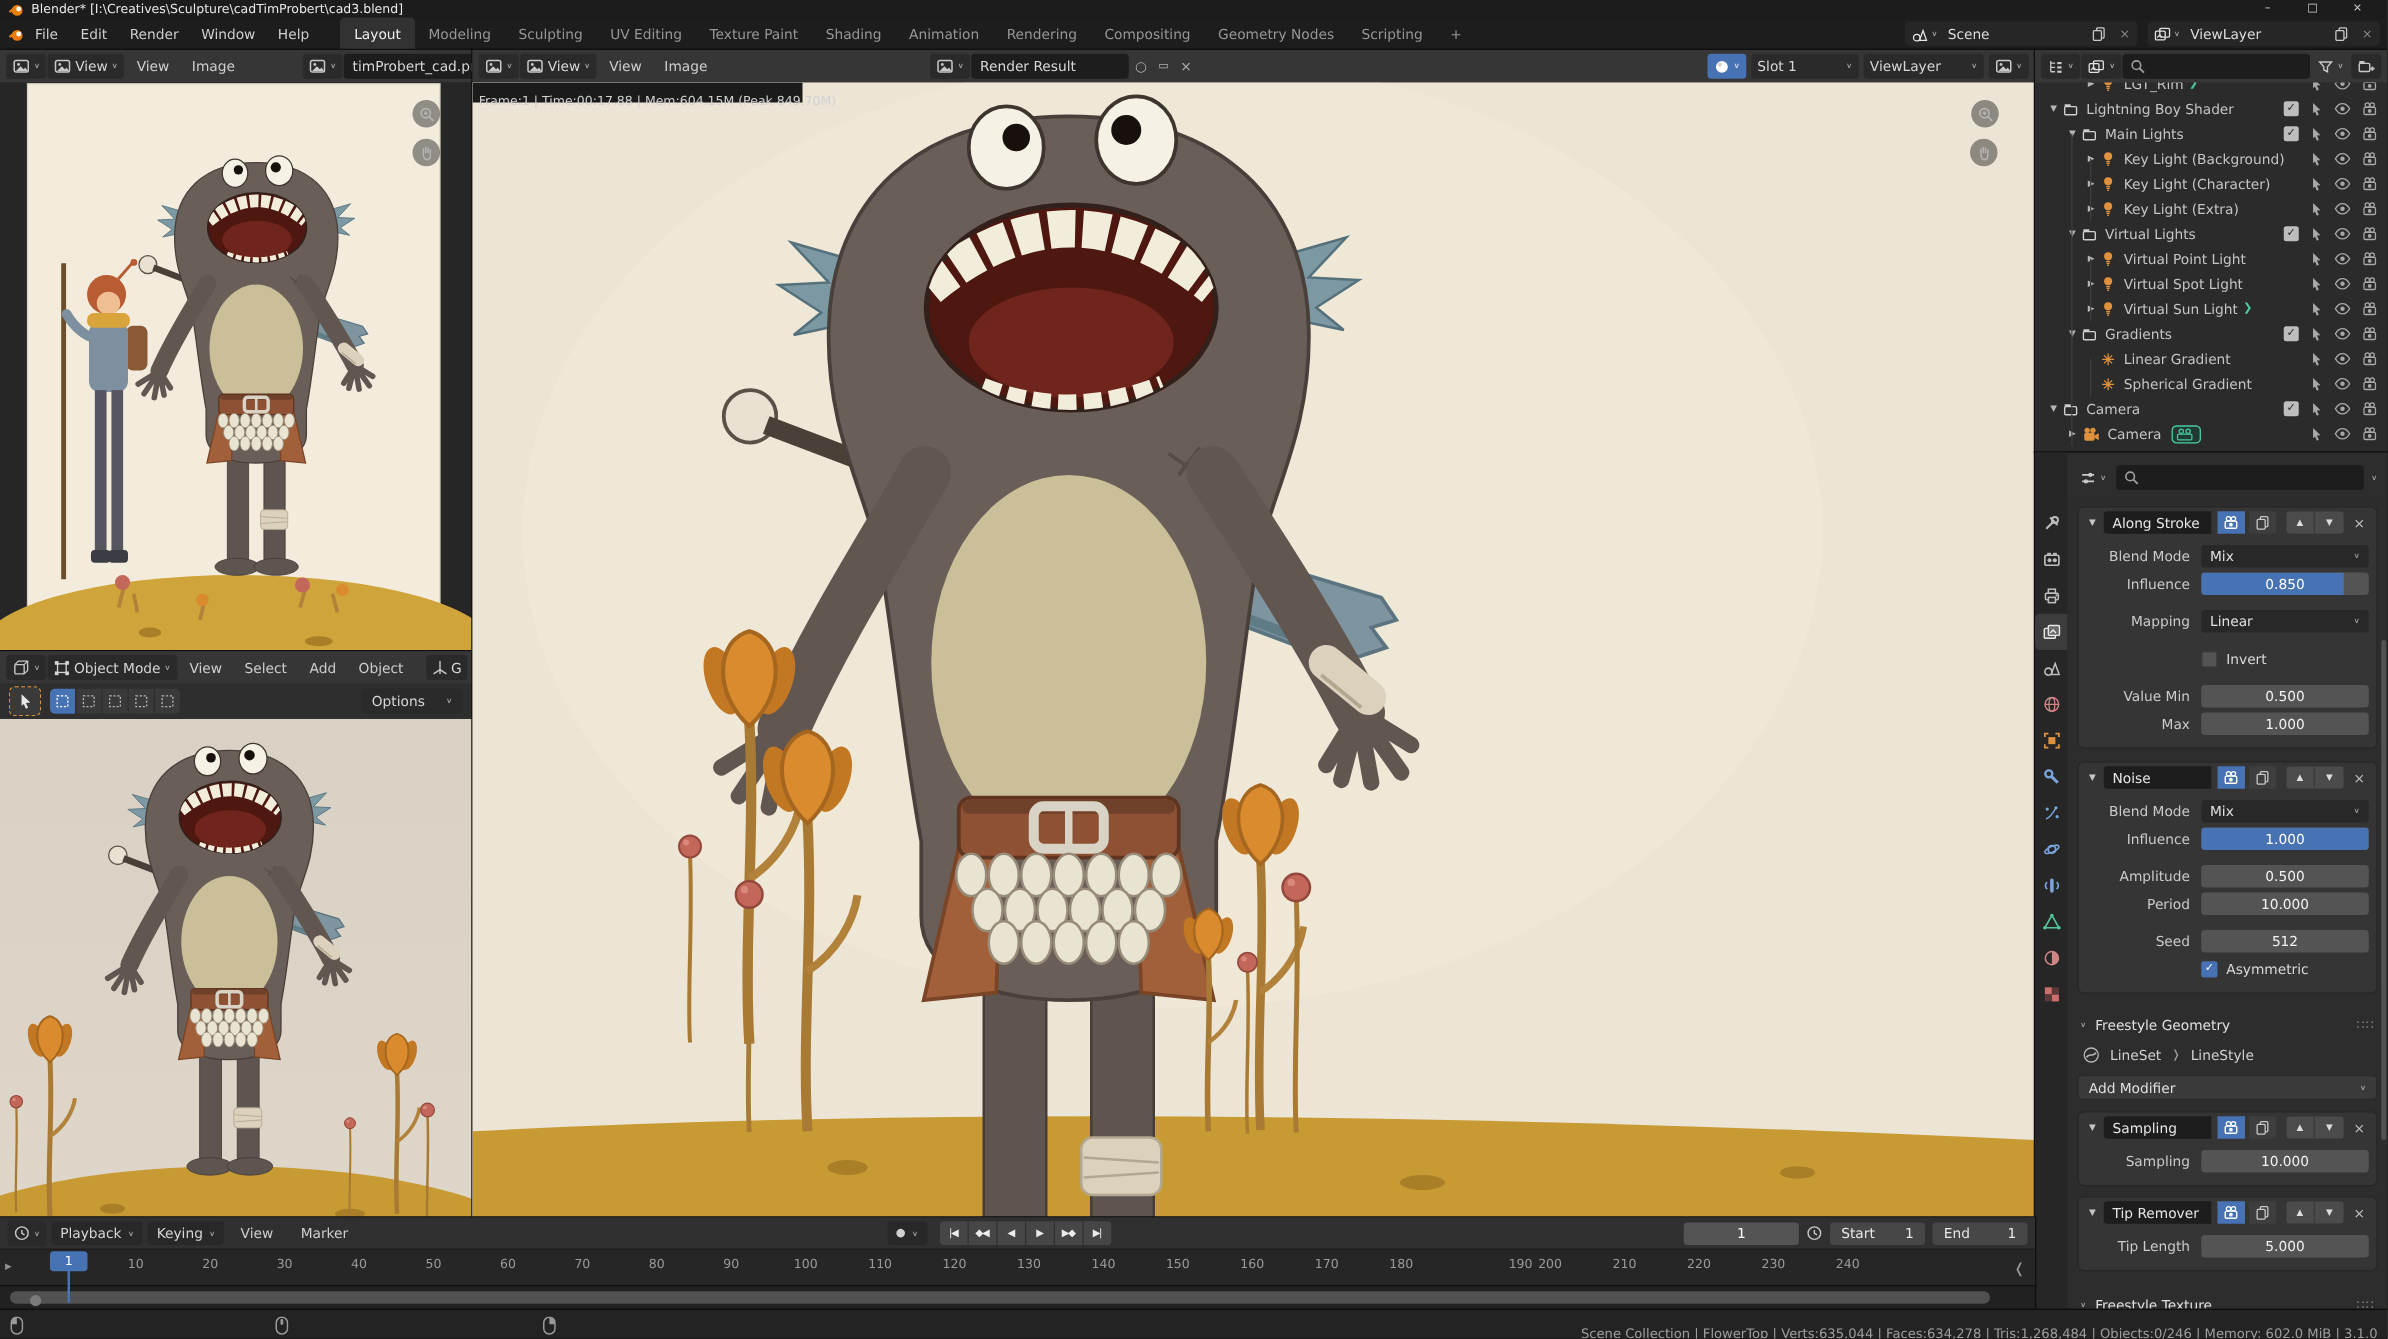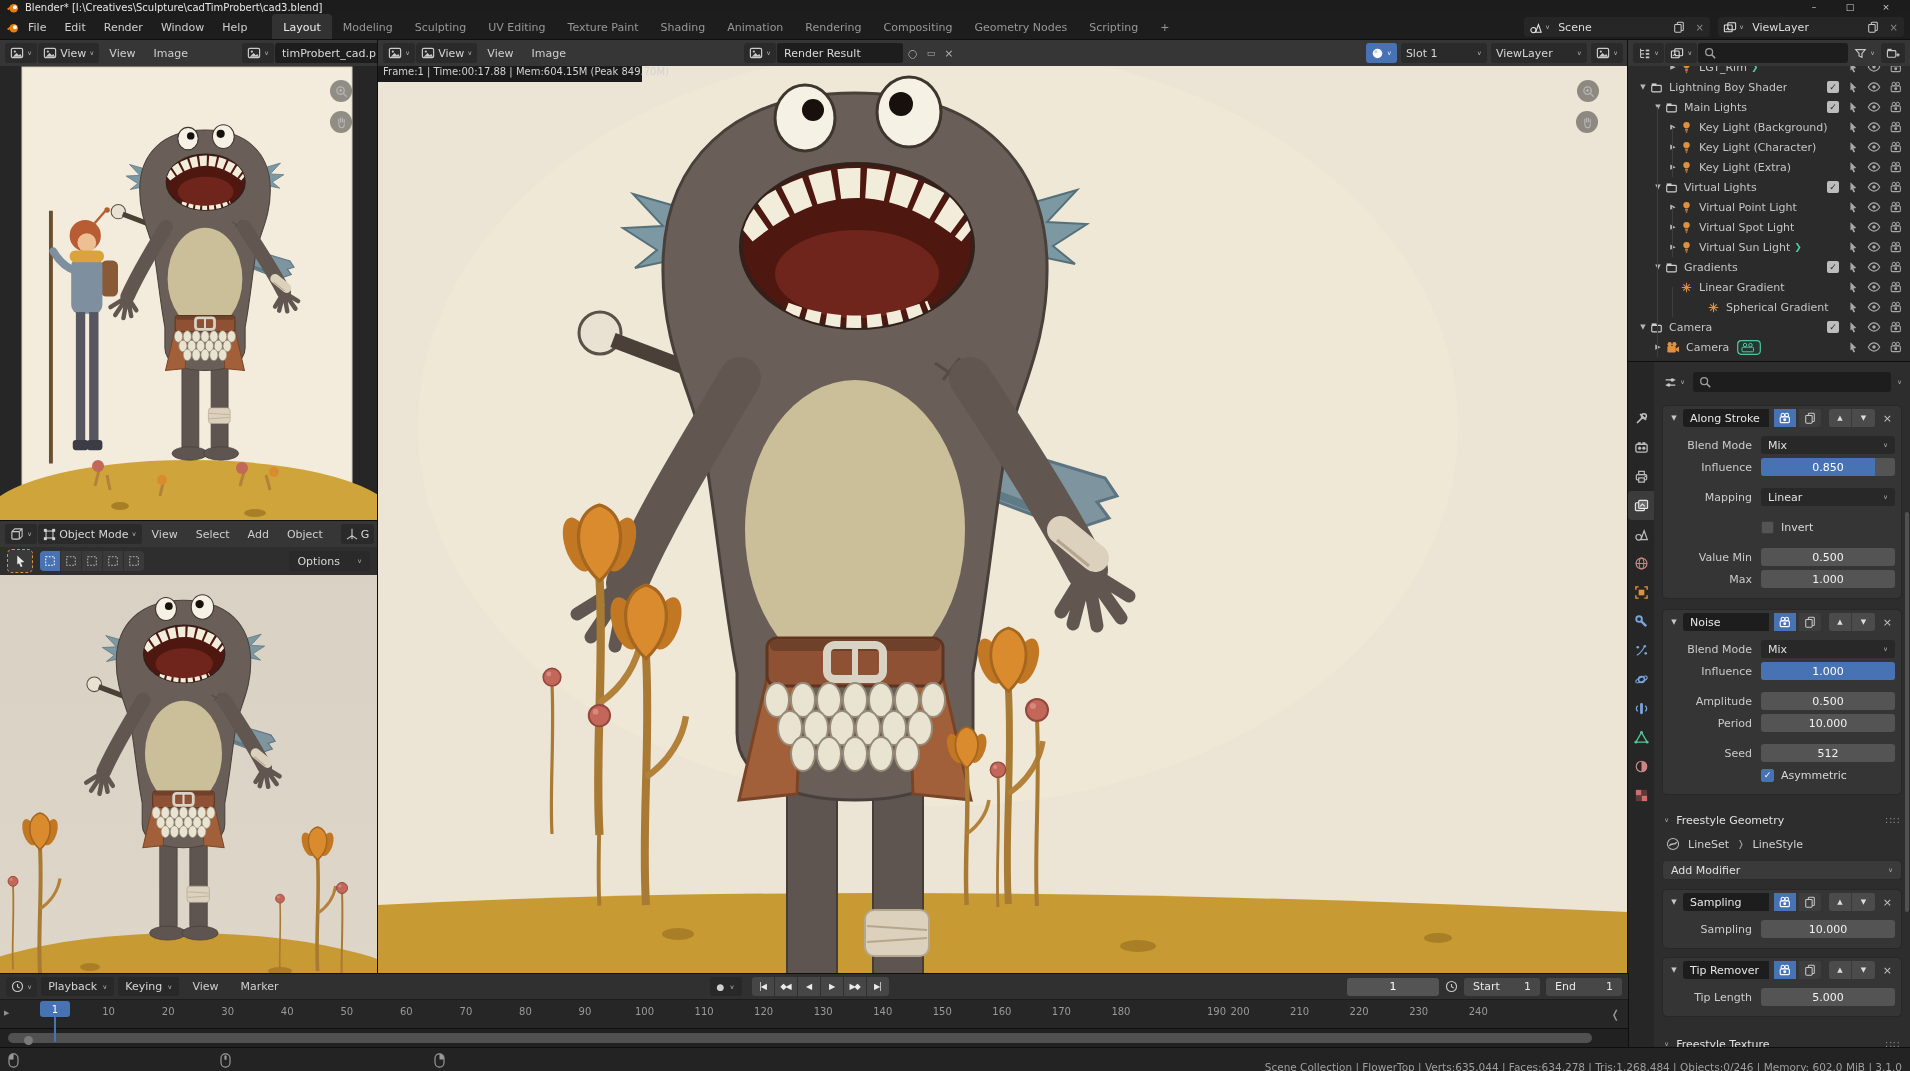--- a/index.html
+++ b/index.html
@@ -48,21 +48,21 @@
            justify-content:center;outline:1px dashed #d8913f}
   .selgrp{display:flex;gap:1px}
   .selb{width:20px;height:20px;background:#3a3a3a;display:flex;align-items:center;justify-content:center}
   .selb.on{background:#4772b3}
   .selgrp .selb:first-child{border-radius:4px 0 0 4px}
   .selgrp .selb:last-child{border-radius:0 4px 4px 0}
   #optionsbtn{margin-left:auto;background:#2a2a2a;border-radius:4px;height:20px;display:flex;
               align-items:center;gap:17px;padding:0 8px;color:#d6d6d6}
 
   
-  #infobar{position:absolute;left:0;top:0;height:31px;display:flex;align-items:flex-start;z-index:3}
+  #infobar{position:absolute;left:0;top:0;height:31px;display:flex;align-items:center;z-index:3}
   #infochipbg{position:absolute;left:0;top:0;width:264px;height:16px;background:#1b1b1b}
   #infotext{position:relative;padding-left:5px;font-size:10px;color:#d2d2d2;white-space:nowrap}
 
   
   #outliner-rows{position:absolute;left:0;top:26px;right:0;bottom:0;overflow:hidden}
   .orow{height:20px;display:flex;align-items:center;color:#c5c5c5;padding-right:7px}
   .orow .tri{width:14px;text-align:center;font-size:7px;color:#b5b5b5;flex:none}
   .orow .oic{margin-right:6px;flex:none}
   .orow .lbl{white-space:nowrap;overflow:hidden;min-width:0}
   .orow .spx{flex:1;min-width:4px}
@@ -1065,21 +1065,21 @@
             <span class="ic">
               <svg width="14" height="13" viewBox="0 0 16 14">
                 <circle cx="5.5" cy="3" r="2" fill="none" stroke="#a8a8a8" stroke-width="1.1"></circle>
                 <circle cx="10" cy="3" r="2" fill="none" stroke="#a8a8a8" stroke-width="1.1"></circle>
                 <rect x="2.5" y="5.2" width="10.5" height="6.5" rx="1.2" fill="none" stroke="#a8a8a8" stroke-width="1.2"></rect>
                 <circle cx="7.7" cy="8.4" r="1.7" fill="#a8a8a8"></circle>
               </svg>
             </span>
           </div>
         </div>
-        <div class="orow" style="padding-left: 38px; margin-left: 27px;">
+        <div class="orow" style="padding-left: 38px;">
           <span class="tri"></span>
           <span class="ic oic">
             <svg width="13" height="13" viewBox="0 0 15 15">
               <path d="M7.5 2 V13 M2 7.5 H13 M3.8 3.8 L11.2 11.2 M11.2 3.8 L3.8 11.2" stroke="#e0913d" stroke-width="1.2"></path>
             </svg>
           </span>
           <span class="lbl">Spherical Gradient</span>
           <span class="spx"></span>
           <div class="ricons">
             <span class="ic">

